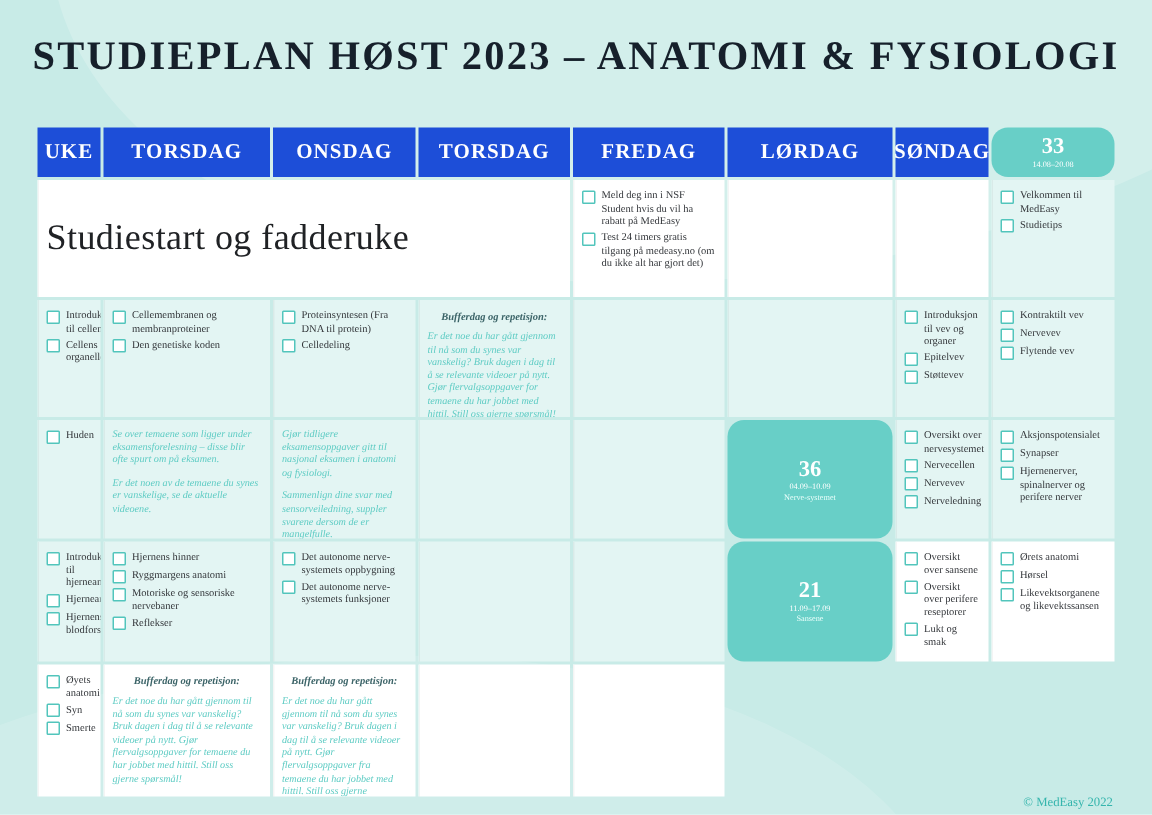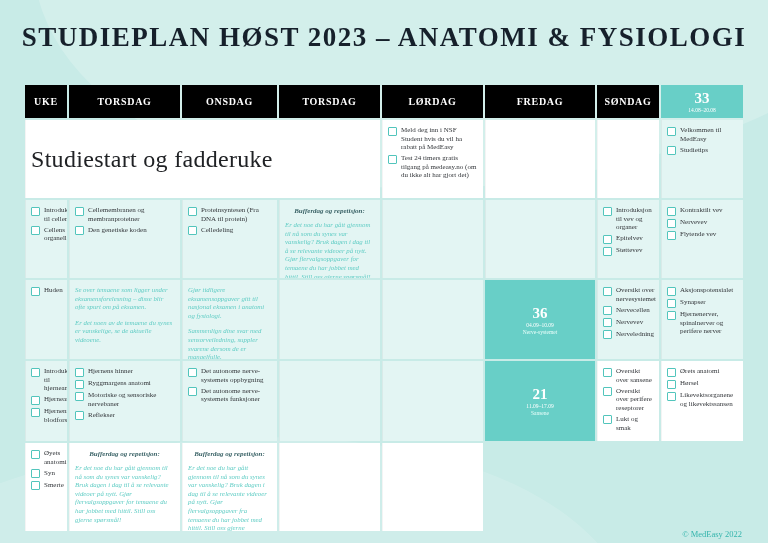--- a/index.html
+++ b/index.html
@@ -16,26 +16,26 @@
     font-size:27px;font-weight:700;letter-spacing:1.5px;color:#16202b;
   }
   .grid{
     position:absolute;left:25px;top:85px;width:718px;
     display:grid;
     grid-template-columns:42px 111px 95px 101px 101px 110px 62px 82px;
     grid-template-rows:33px 78px 78px 79px 80px 88px;
     gap:2px;background:transparent;
   }
   .hcell{
-    background:#000000;color:#ffffff;display:flex;align-items:center;justify-content:center;
-    font-size:10px;font-weight:700;letter-spacing:0.7px;
+    background:#1d4ed8;color:#ffffff;display:flex;align-items:center;justify-content:center;
+    font-size:14px;font-weight:700;letter-spacing:0.7px;
   }
   .wcell{
     background:#68cfc7;color:#ffffff;display:flex;flex-direction:column;
-    align-items:center;justify-content:center;text-align:center;padding:2px;
+    align-items:center;justify-content:center;text-align:center;padding:2px;border-radius:11px;
   }
   .wnum{font-size:15px;font-weight:700;line-height:16px;}
   .wdates{font-size:5.5px;margin-top:1px;}
   .wtopic{font-size:5.5px;color:#eafffb;margin-top:1px;max-width:36px;}
   .cell{
     background:#ffffff;padding:6px 6px;overflow:hidden;
     box-shadow:inset 1px 0 0 rgba(0,0,0,0.045);
   }
   .cell.tint{background:#e3f5f3;}
   .banner{
@@ -65,22 +65,22 @@
 
 <div class="page">
   <div class="swoosh1"></div>
   <div class="swoosh2"></div>
   <div class="title">STUDIEPLAN HØST 2023 – ANATOMI &amp; FYSIOLOGI</div>
   <div class="grid" id="grid">
       <div class="hcell">UKE</div>
       <div class="hcell">TORSDAG</div>
       <div class="hcell">ONSDAG</div>
       <div class="hcell">TORSDAG</div>
+      <div class="hcell">FREDAG</div>
       <div class="hcell">LØRDAG</div>
-      <div class="hcell">FREDAG</div>
       <div class="hcell">SØNDAG</div>
       <div class="wcell">
         <div class="wnum">33</div>
         <div class="wdates">14.08–20.08</div>
       </div>
       <div class="cell banner">
         <span>Studiestart og fadderuke</span>
       </div>
       <div class="cell">
         <div class="item">

